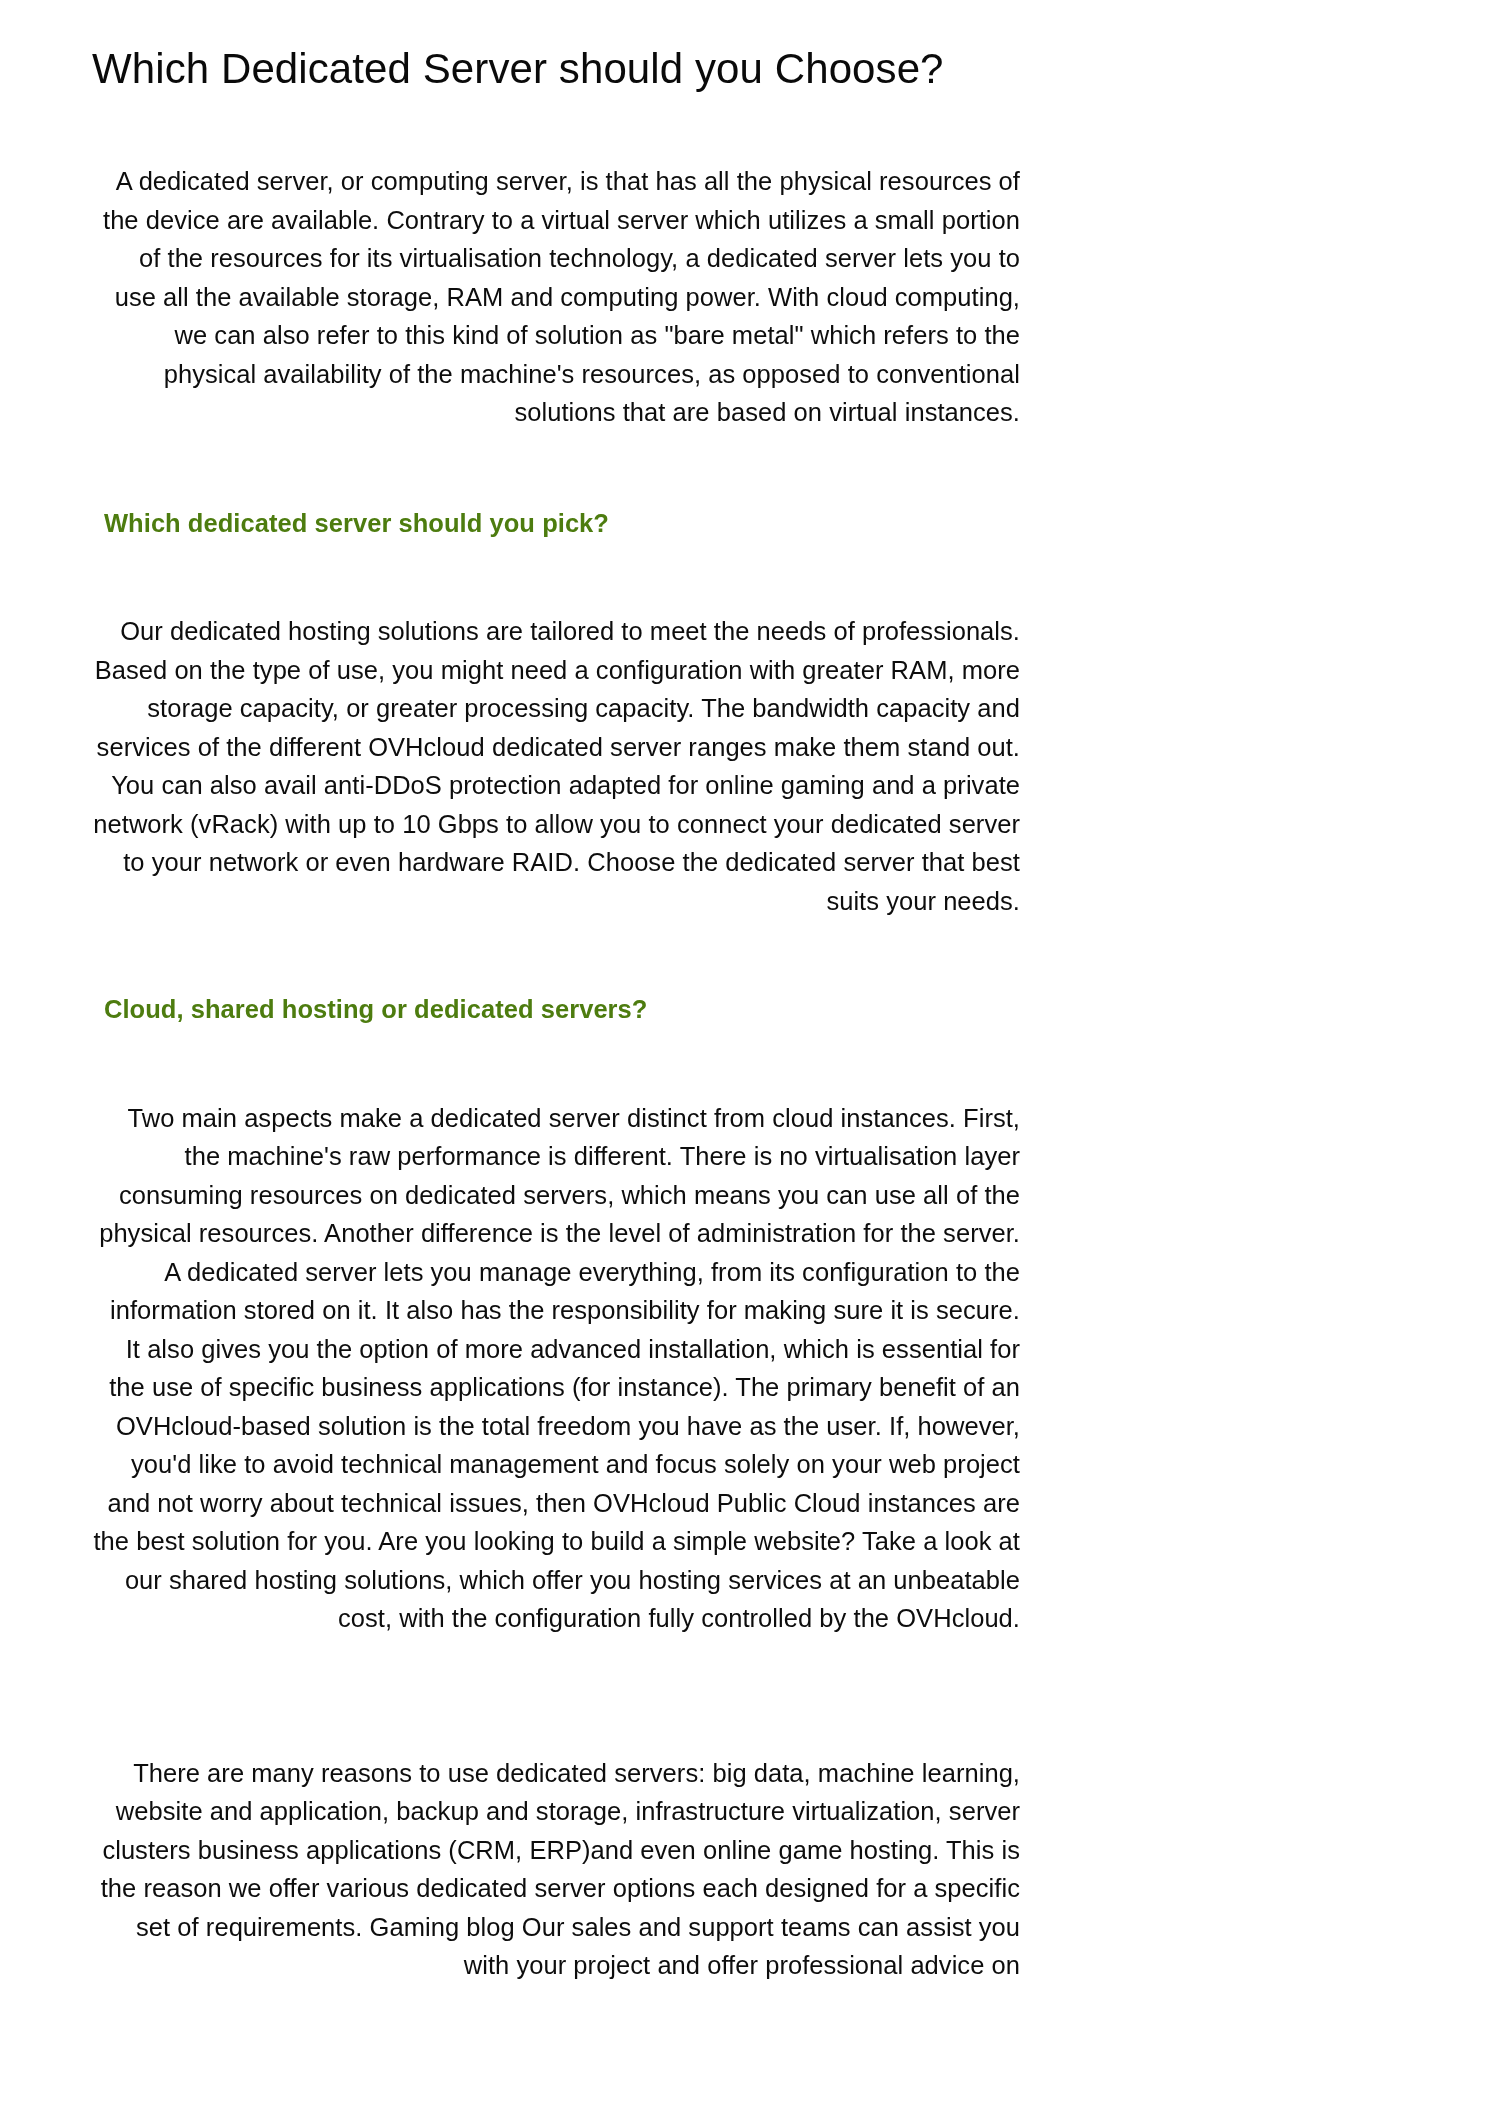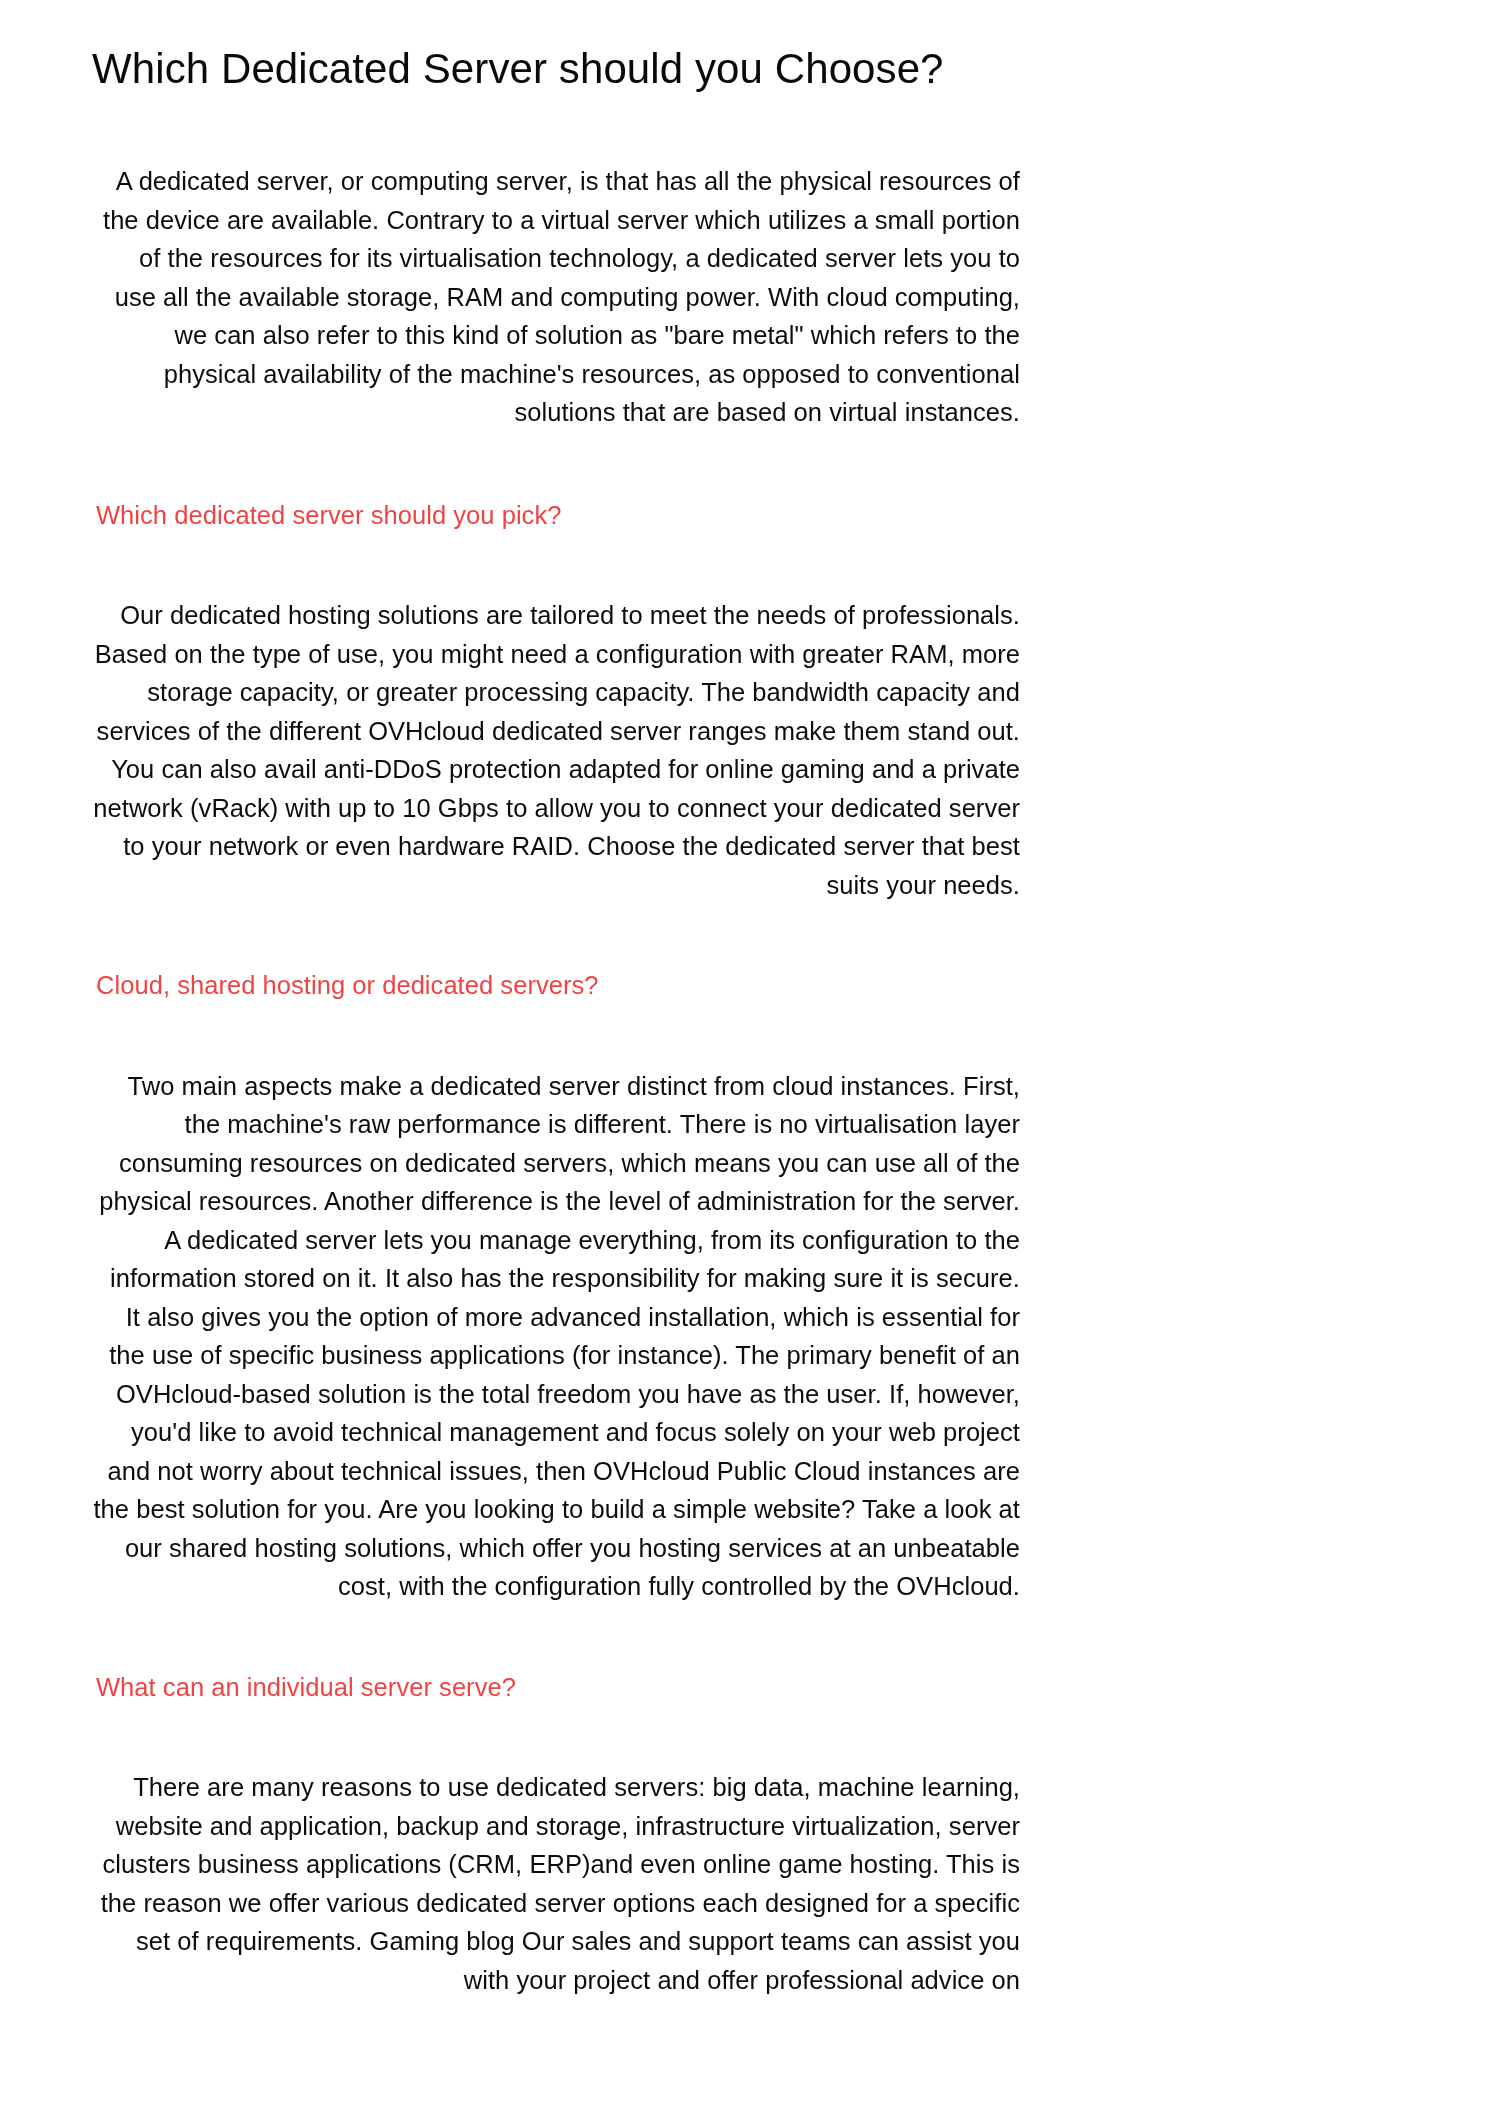--- a/index.html
+++ b/index.html
@@ -48,23 +48,23 @@
     font-weight: 400;
     color: #0d0d0d;
     margin: 0;
     width: 928px;
     text-align: right;
     letter-spacing: 0.05px;
   }
   .subhead {
     font-size: 25.5px;
     line-height: 38.5px;
-    font-weight: 400;
-    color: #ef4444;
-    margin: 4px;
+    font-weight: 700;
+    color: #4d7c0f;
+    margin: 12px;
     width: 1000px;
     letter-spacing: 0.05px;
   }
   
   .gap-title-p1 { height: 68px; }
   .gap-p1-h2    { height: 60px; }
   .gap-h2-p2    { height: 58px; }
   .gap-p2-h3    { height: 58px; }
   .gap-h3-p3    { height: 58px; }
   .gap-p3-h4    { height: 58px; }
@@ -93,20 +93,19 @@
     <div class="gap-p2-h3"></div>
 
     <p class="subhead">Cloud, shared hosting or dedicated servers?</p>
 
     <div class="gap-h3-p3"></div>
 
     <p class="para">Two main aspects make a dedicated server distinct from cloud instances. First, the machine's raw performance is different. There is no virtualisation layer consuming resources on dedicated servers, which means you can use all of the physical resources. Another difference is the level of administration for the server. A dedicated server lets you manage everything, from its configuration to the information stored on it. It also has the responsibility for making sure it is secure. It also gives you the option of more advanced installation, which is essential for the use of specific business applications (for instance). The primary benefit of an OVHcloud-based solution is the total freedom you have as the user. If, however, you'd like to avoid technical management and focus solely on your web project and not worry about technical issues, then OVHcloud Public Cloud instances are the best solution for you. Are you looking to build a simple website? Take a look at our shared hosting solutions, which offer you hosting services at an unbeatable cost, with the configuration fully controlled by the OVHcloud.</p>
 
     <div class="gap-p3-h4"></div>
 
-    <p class="subhead">What can an individual server serve?</p>
 
     <div class="gap-h4-p4"></div>
 
     <p class="para">There are many reasons to use dedicated servers: big data, machine learning, website and application, backup and storage, infrastructure virtualization, server clusters business applications (CRM, ERP)and even online game hosting. This is the reason we offer various dedicated server options each designed for a specific set of requirements. Gaming blog Our sales and support teams can assist you with your project and offer professional advice on</p>
 
   </div>
 </div>
 
 </body></html>

